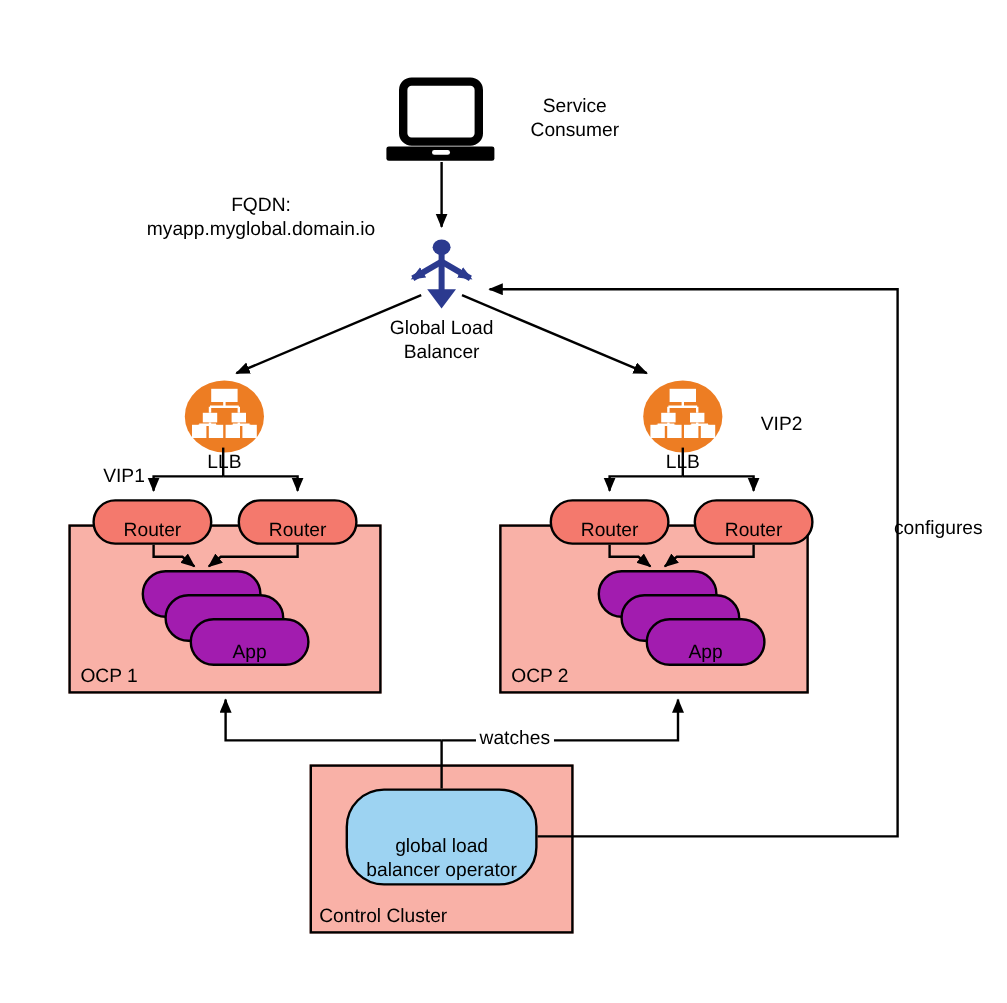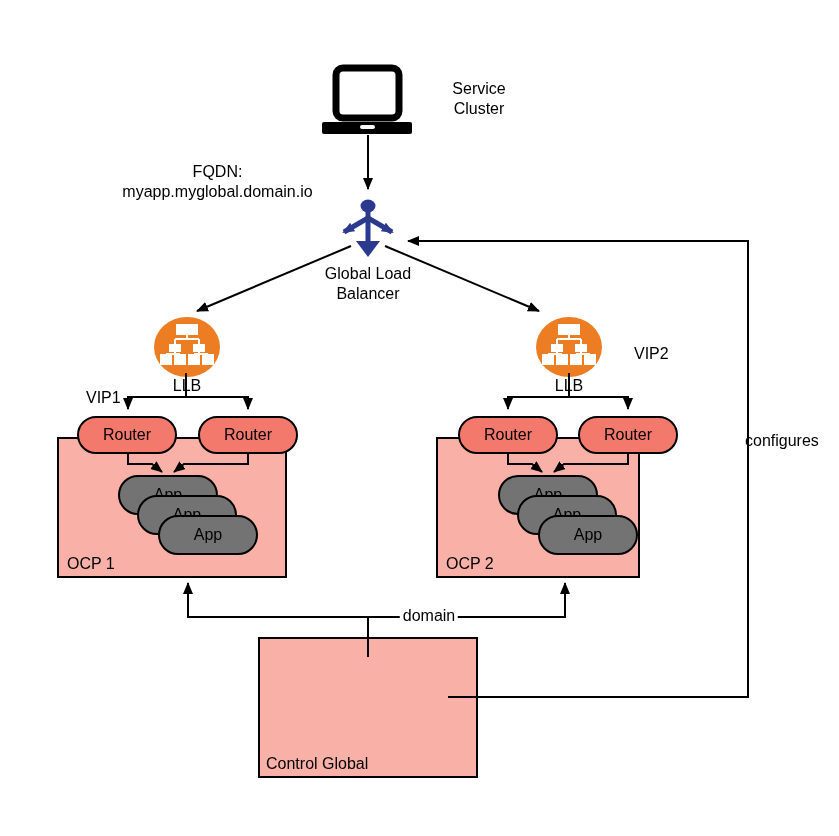--- a/index.html
+++ b/index.html
@@ -11,52 +11,52 @@
   .bigbox{
     position:absolute;background:#f9b1a7;border:2px solid #000;
     box-sizing:border-box;z-index:1;
   }
   .boxname{
     position:absolute;left:8px;bottom:3px;font-size:16px;white-space:nowrap;
   }
   
   .shape{
     position:absolute;box-sizing:border-box;border:2px solid #000;
-    display:flex;align-items:center;justify-content:center;
+    display:flex;align-items:flex-end;justify-content:center;
     font-size:16px;z-index:2;
   }
   .router{background:#f4796d;width:100px;height:38px;border-radius:19px;}
-  .app{background:#737373;width:100px;height:40px;border-radius:20px;}
+  .app{background:#a21caf;width:100px;height:40px;border-radius:20px;}
   .operator{
     background:#9dd3f2;width:160px;height:81px;border-radius:32px;
     text-align:center;line-height:20px;padding:0 10px;
   }
   
   .wires{position:absolute;left:0;top:0;z-index:3;pointer-events:none;}
   
   .lbl{
     position:absolute;font-size:16px;line-height:20px;white-space:pre-line;
     z-index:4;
   }
   .center{text-align:center;}
   .onwire{background:#ffffff;padding:0 3px;white-space:nowrap;}
 </style>
 </head>
 <body>
 
 <div class="canvas">
 
-  <div class="bigbox" style="left:57px;top:437px;width:230px;height:141px;">
+  <div class="bigbox" style="left:57px;top:437px;width:261px;height:141px;">
     <span class="boxname">OCP 1</span>
   </div>
-  <div class="bigbox" style="left:436px;top:437px;width:204px;height:141px;padding-left:43px;">
+  <div class="bigbox" style="left:416px;top:437px;width:258px;height:141px;padding-left:43px;">
     <span class="boxname">OCP 2</span>
   </div>
   <div class="bigbox" style="left:258px;top:637px;width:220px;height:141px;">
-    <span class="boxname" style="left:6px;">Control Global</span>
+    <span class="boxname" style="left:6px;">Control Cluster</span>
   </div>
 
   <div class="shape router" style="left:77px;top:416px;">
       <span>Router</span>
     </div>
   <div class="shape router" style="left:198px;top:416px;">
       <span>Router</span>
     </div>
 
   <div class="shape router" style="left:458px;top:416px;">
@@ -79,20 +79,23 @@
   <div class="shape app" style="left:498px;top:475px;">
       <span>App</span>
     </div>
   <div class="shape app" style="left:517px;top:495px;">
       <span>App</span>
     </div>
   <div class="shape app" style="left:538px;top:515px;">
       <span>App</span>
     </div>
 
+  <div class="shape operator" style="left:288px;top:657px;">
+    <span>global load balancer operator</span>
+  </div>
 
   <svg class="wires" width="839" height="836" viewBox="0 0 839 836">
     <defs>
       <marker id="arrB" markerUnits="userSpaceOnUse" markerWidth="14" markerHeight="12" refX="11" refY="5" orient="auto">
         <path d="M0,0 L12,5 L0,10 Z" fill="#000"></path>
       </marker>
       <marker id="arrN" markerUnits="userSpaceOnUse" markerWidth="14" markerHeight="12" refX="10" refY="5" orient="auto">
         <path d="M0,0 L12,5 L0,10 Z" fill="#2b3a8f"></path>
       </marker>
     </defs>
@@ -158,31 +161,31 @@
 
       <path d="M368,657 V617"></path>
       <path d="M368,617 H188 V583" marker-end="url(#arrB)"></path>
       <path d="M368,617 H565 V583" marker-end="url(#arrB)"></path>
 
       <path d="M448,697 H748 V241 H408" marker-end="url(#arrB)"></path>
     </g>
   </svg>
 
   <div class="lbl center" style="left:409px;top:79px;width:140px;">Service
-Cluster</div>
+Consumer</div>
 
   <div class="lbl center" style="left:80px;top:162px;width:275px;">FQDN:
 myapp.myglobal.domain.io</div>
 
   <div class="lbl center" style="left:308px;top:264px;width:120px;">Global Load
 Balancer</div>
 
   <div class="lbl" style="left:86px;top:344px;margin-top:44px;">VIP1</div>
   <div class="lbl" style="left:634px;top:344px;text-align:center;">VIP2</div>
 
   <div class="lbl center" style="left:157px;top:376px;width:60px;">LLB</div>
   <div class="lbl center" style="left:539px;top:376px;width:60px;">LLB</div>
 
-  <div class="lbl onwire" style="left:429px;top:606px;transform:translateX(-50%);">domain</div>
+  <div class="lbl onwire" style="left:429px;top:606px;transform:translateX(-50%);">watches</div>
 
   <div class="lbl" style="left:706px;top:431px;margin-left:39px;">configures</div>
 
 </div>
 
 </body></html>

